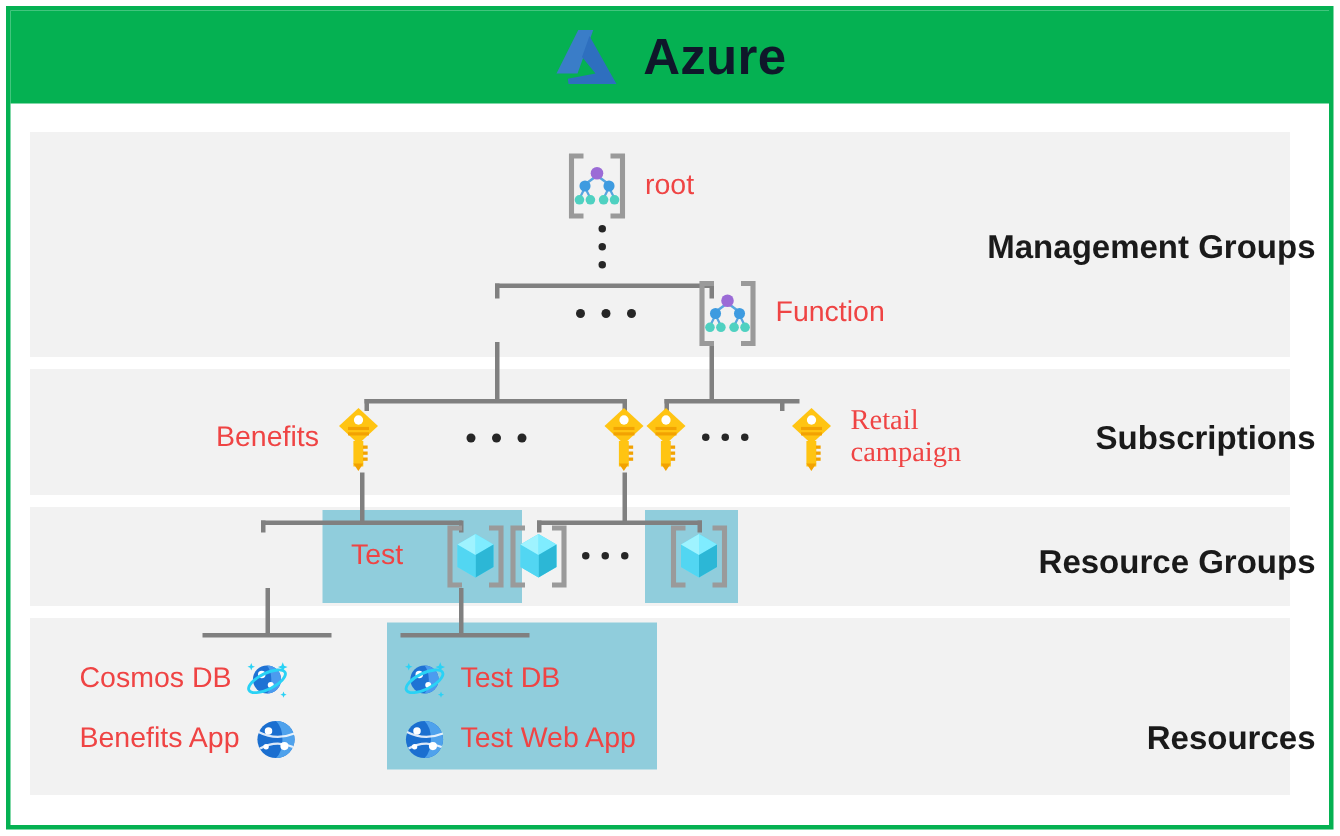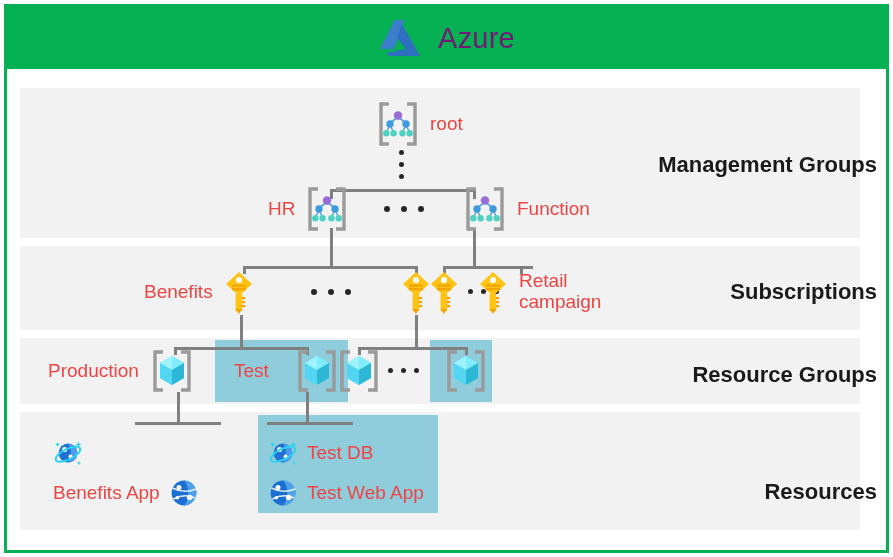--- a/index.html
+++ b/index.html
@@ -30,23 +30,23 @@
     position: absolute;
     left: 7px; top: 7px;
     width: 879px; height: 62px;
     background: #05B152;
     display: flex;
     align-items: center;
     justify-content: center;
     gap: 16px;
   }
   .header-title {
-    color: #701a75;
-    font-size: 29px;
-    font-weight: 400;
+    color: #0f172a;
+    font-size: 34px;
+    font-weight: 700;
     letter-spacing: .2px;
   }
   .azure-logo { width: 44px; height: 40px; display: block; }
 
   
   .band {
     position: absolute;
     left: 20px;
     width: 840px;
     background: #F2F2F2;
@@ -263,26 +263,20 @@
   <div class="vline" style="left:306px; top:392px; height:32px;"></div>
   <div class="hline" style="left:267px; top:422px; width:86px;"></div>
 
   <div class="node" style="left:375px; top:101px;">
     <svg class="icon icon-mg" viewBox="0 0 46 46">
         <use href="#def-mg"></use>
       </svg>
     <span class="node-text">root</span>
   </div>
 
-  <div class="node" style="left:268px; top:186px;">
-    <span class="node-text">HR</span>
-    <svg class="icon icon-mg" viewBox="0 0 46 46">
-        <use href="#def-mg"></use>
-      </svg>
-  </div>
 
   <div class="hdots" style="left:384px; top:206px;">
     <span></span>
     <span></span>
     <span></span>
   </div>
 
   <div class="node" style="left:462px; top:186px;">
     <svg class="icon icon-mg" viewBox="0 0 46 46">
         <use href="#def-mg"></use>
@@ -314,33 +308,27 @@
         <use href="#def-key"></use>
       </svg>
   </div>
 
   <div class="hdots tight" style="left:468px; top:289px;">
     <span></span>
     <span></span>
     <span></span>
   </div>
 
-  <div class="node" style="left:476px; top:269px;">
+  <div class="node" style="left:524px; top:269px;font-family:Liberation Serif, serif;">
     <svg class="icon icon-key" viewBox="0 0 34 46">
         <use href="#def-key"></use>
       </svg>
     <span class="node-text two-line">Retail campaign</span>
   </div>
 
-  <div class="node" style="left:48px; top:348px;">
-    <span class="node-text">Production</span>
-    <svg class="icon icon-rg" viewBox="0 0 48 46">
-        <use href="#def-rg"></use>
-      </svg>
-  </div>
 
   <div class="node" style="left:234px; top:348px;gap:24px;">
     <span class="node-text">Test</span>
     <svg class="icon icon-rg" viewBox="0 0 48 46">
         <use href="#def-rg"></use>
       </svg>
   </div>
 
   <div class="node" style="left:335px; top:348px;">
     <svg class="icon icon-rg" viewBox="0 0 48 46">
@@ -354,20 +342,21 @@
     <span></span>
   </div>
 
   <div class="node" style="left:442px; top:348px;">
     <svg class="icon icon-rg" viewBox="0 0 48 46">
         <use href="#def-rg"></use>
       </svg>
   </div>
 
   <div class="node" style="left:53px; top:438px;">
+    <span class="node-text">Cosmos DB</span>
     <svg class="icon icon-res" viewBox="0 0 30 30">
         <use href="#def-cosmos"></use>
       </svg>
   </div>
 
   <div class="node" style="left:53px; top:478px;">
     <span class="node-text">Benefits App</span>
     <svg class="icon icon-res" viewBox="0 0 30 30">
         <use href="#def-funcapp"></use>
       </svg>

